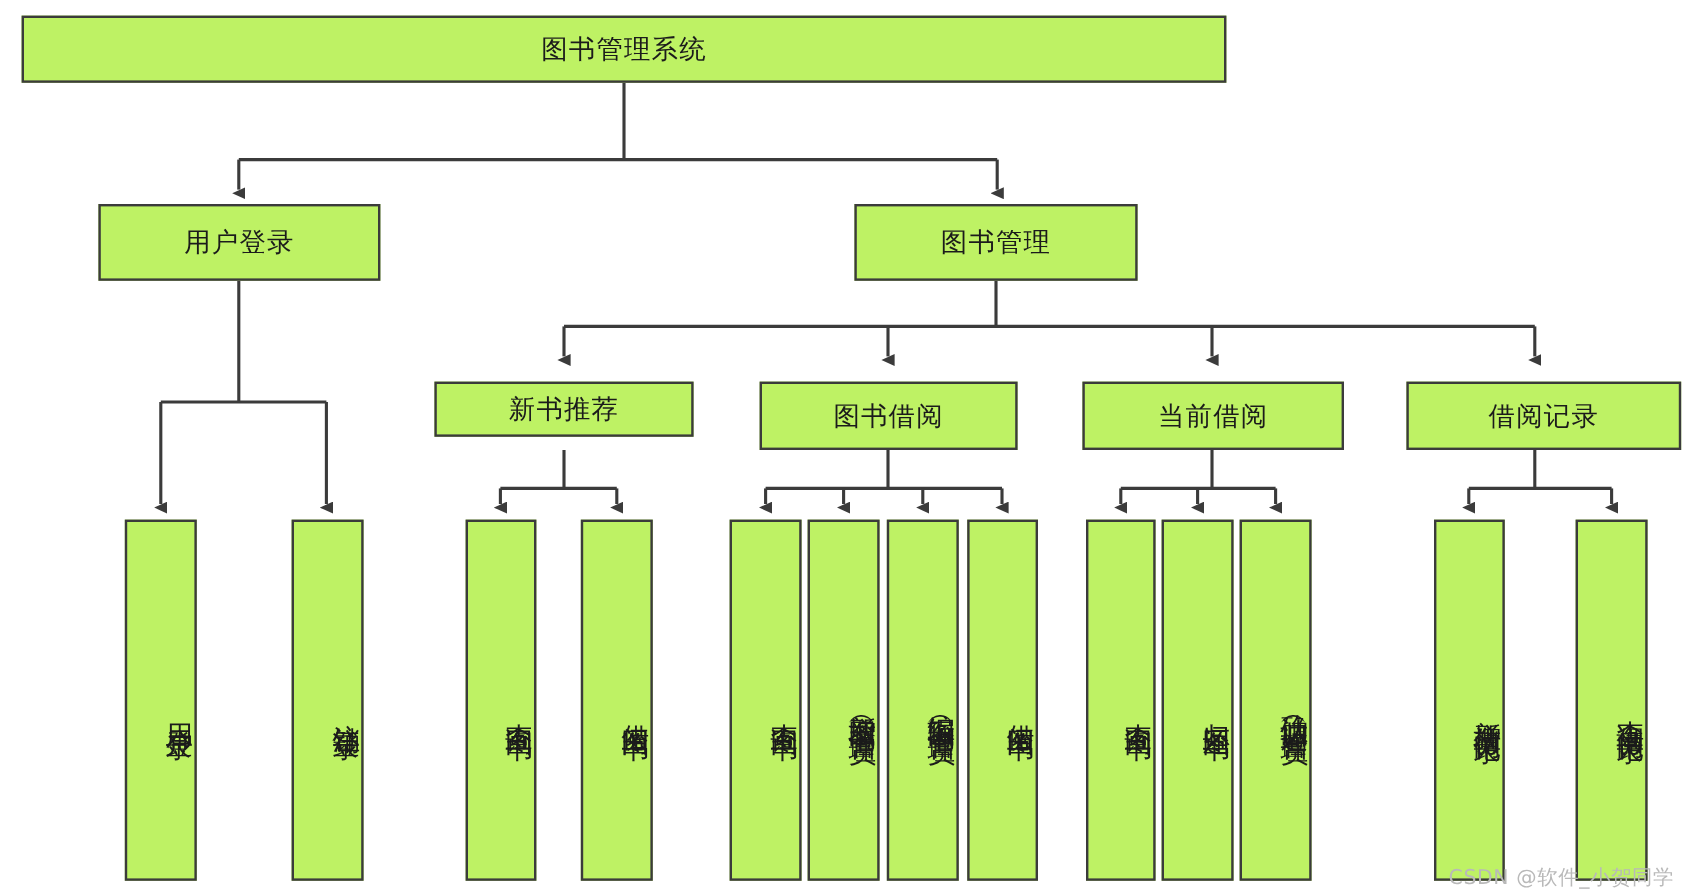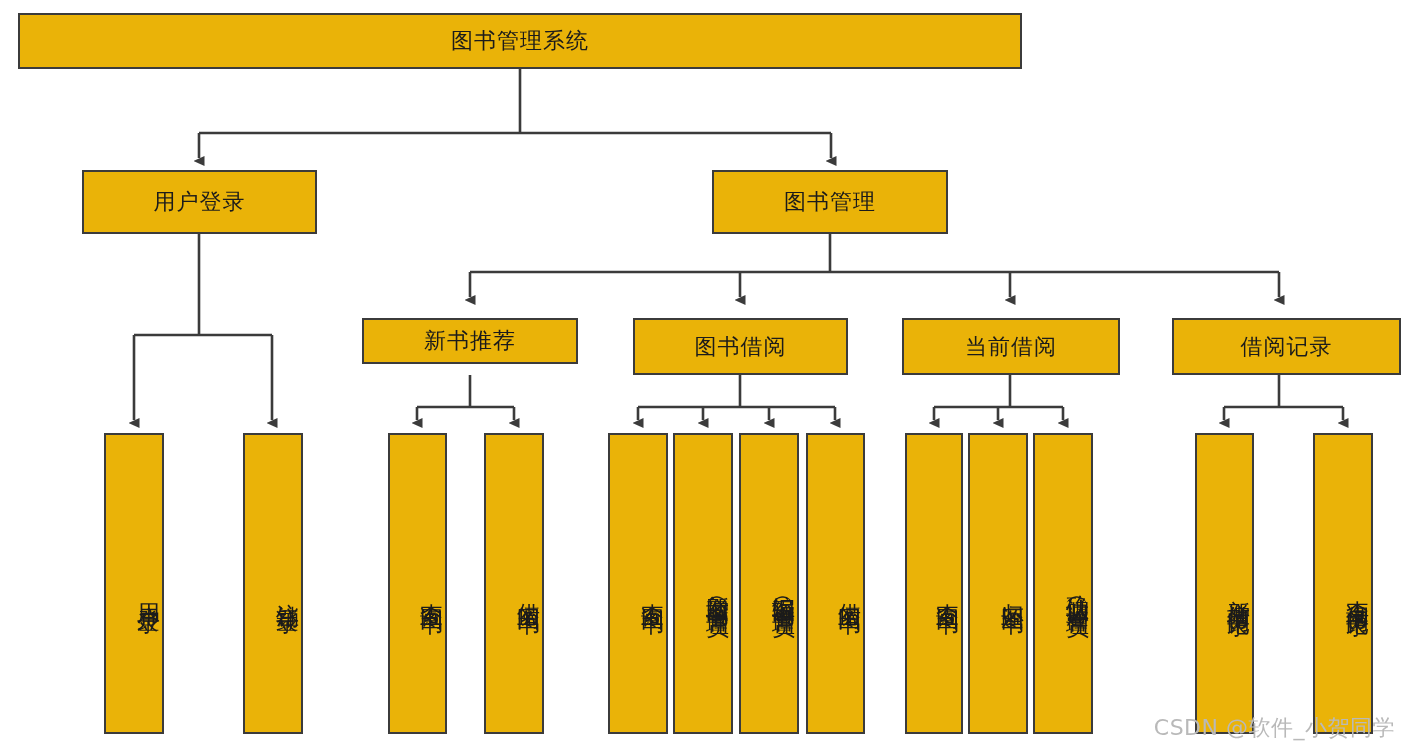--- a/index.html
+++ b/index.html
@@ -17,21 +17,21 @@
   svg.lines{
     position:absolute;
     left:0;top:0;
     width:1405px;height:747px;
     pointer-events:none;
   }
   .node{
     position:absolute;
     box-sizing:border-box;
     border:2.5px solid #3b3b3b;
-    background:#eab308;
+    background:#bef264;
     display:flex;
     align-items:center;
     justify-content:center;
     color:#1b1b1b;
   }
   .node.h{
     font-size:22px;
     letter-spacing:1px;
   }
   .node.v{
@@ -46,21 +46,21 @@
   }
   .node.v span{
     writing-mode:vertical-rl;
     text-orientation:upright;
     white-space:nowrap;
   }
   #watermark{
     position:absolute;
     right:10px;
     bottom:4px;
-    font-size:22px;
+    font-size:17px;
     color:#b9b9b9;
     letter-spacing:0.5px;
     white-space:nowrap;
   }
 </style>
 </head>
 <body>
 
 <div id="stage">
 

